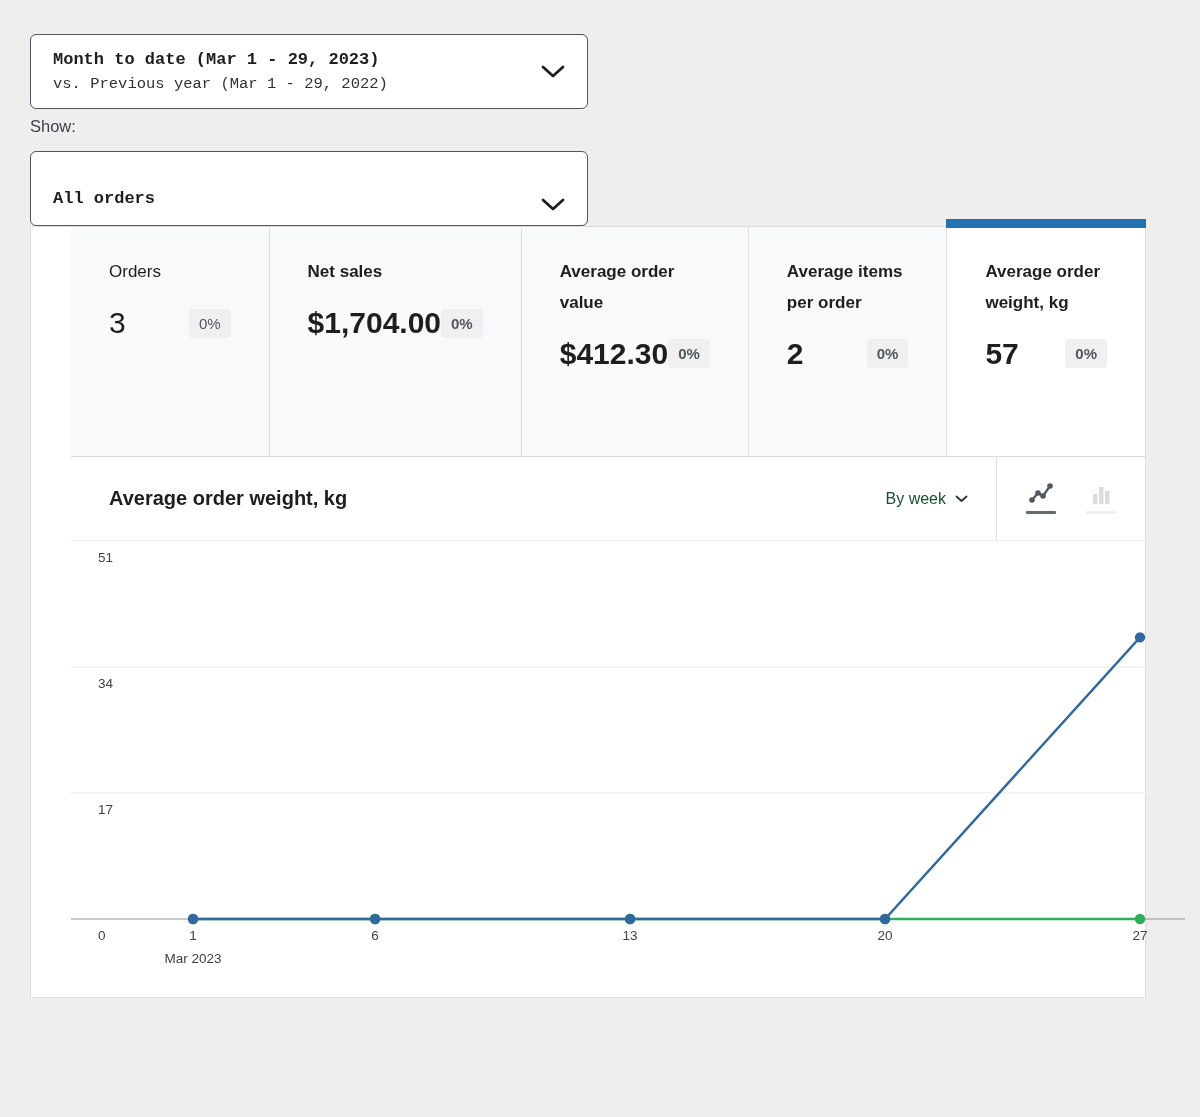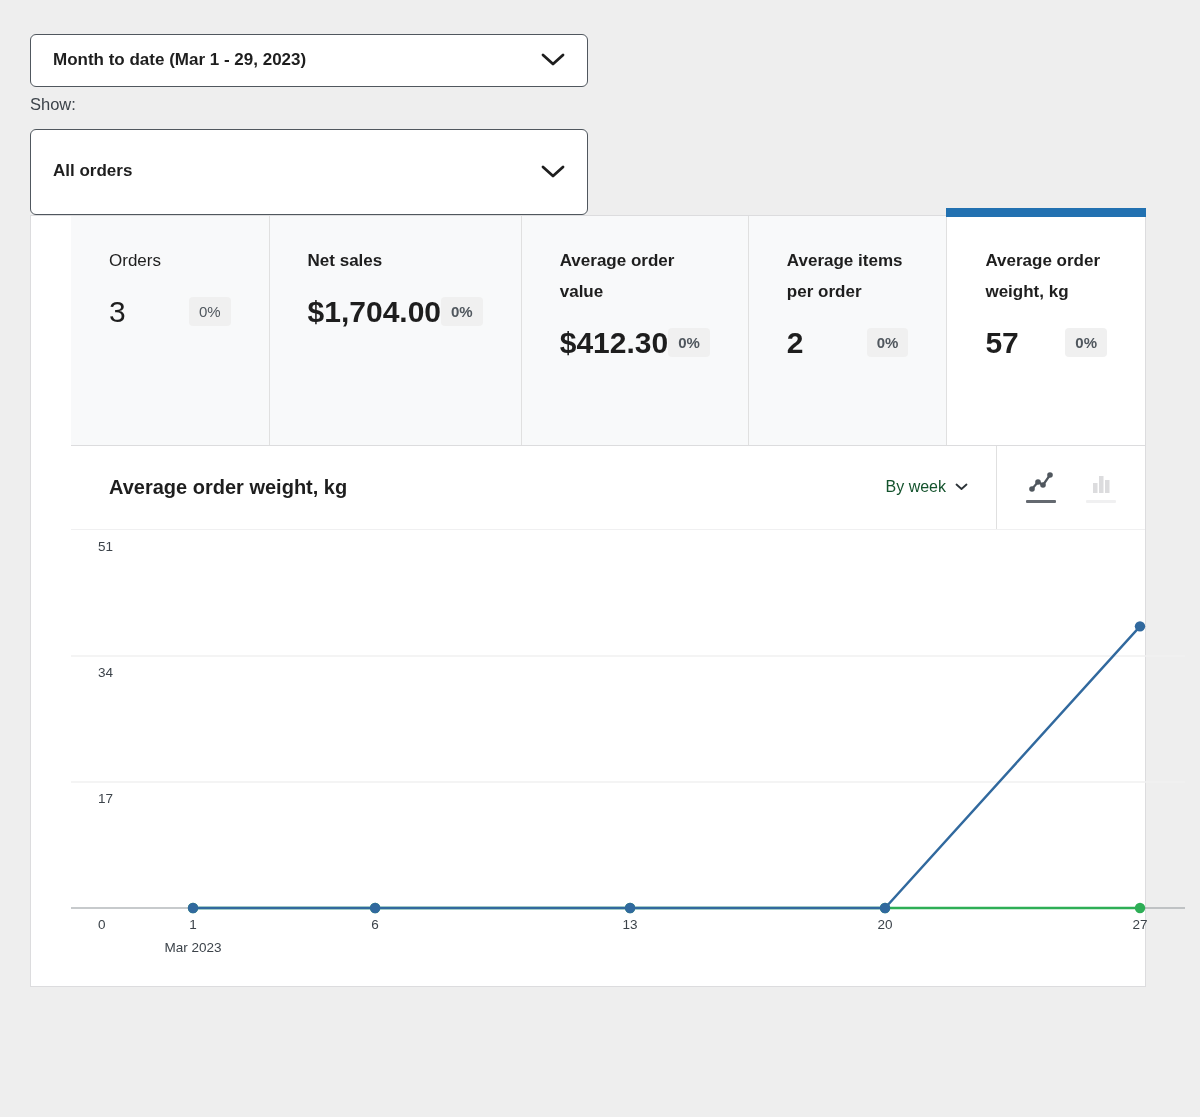--- a/index.html
+++ b/index.html
@@ -10,25 +10,25 @@
     color:#1e1e1e;
     overflow:hidden;
   }
   .content { margin-left:30px; width:1116px; padding-top:34px; }
 
   
   .field-label { font-size:16.5px; color:#3c434a; margin-bottom:15px; }
   .select {
     width:558px; background:#fff; border:1.5px solid #50575e; border-radius:6px;
     display:flex; align-items:center; justify-content:space-between;
-    padding:13px 22px; cursor:pointer; text-align:left; font-family:Liberation Sans, sans-serif;
+    padding:13px 22px; cursor:pointer; text-align:left; font-family:Liberation Mono, monospace;
   }
   .select-main { display:block; font-size:17px; font-weight:700; color:#1e1e1e; line-height:1.45; }
   .select-sub  { display:block; font-size:15.5px; font-weight:400; color:#2c3338; line-height:1.45; }
-  .select.single { height:86px; }
+  .select.single { height:75px;align-items:flex-end; }
   .select.single .select-main { font-size:17px; }
   .chev { flex:none; margin-left:16px; }
   .show-label { margin-top:8px; }
 
   
   .panel { background:#fff; border:1px solid #dcdcde;padding-left:40px; }
 
   .summary-row { display:flex; border-bottom:1px solid #dcdcde; }
   .card {
     flex:1 1 0; background:#f8f9fa; padding:30px 38px 24px; min-height:229px;
@@ -69,20 +69,21 @@
   .chart-body svg { display:block; }
 </style>
 </head>
 <body>
 
 <div class="content">
 
   <button class="select">
     <span class="select-text">
       <span class="select-main">Month to date (Mar 1 - 29, 2023)</span>
+      <span class="select-sub">vs. Previous year (Mar 1 - 29, 2022)</span>
     </span>
     <svg class="chev" width="24" height="14" viewBox="0 0 24 14">
       <path d="M2 2 L12 11 L22 2" fill="none" stroke="#1e1e1e" stroke-width="2.8" stroke-linecap="round" stroke-linejoin="round"></path>
     </svg>
   </button>
 
   <div class="field-label show-label">Show:</div>
   <button class="select single">
     <span class="select-main">All orders</span>
     <svg class="chev" width="24" height="14" viewBox="0 0 24 14">

